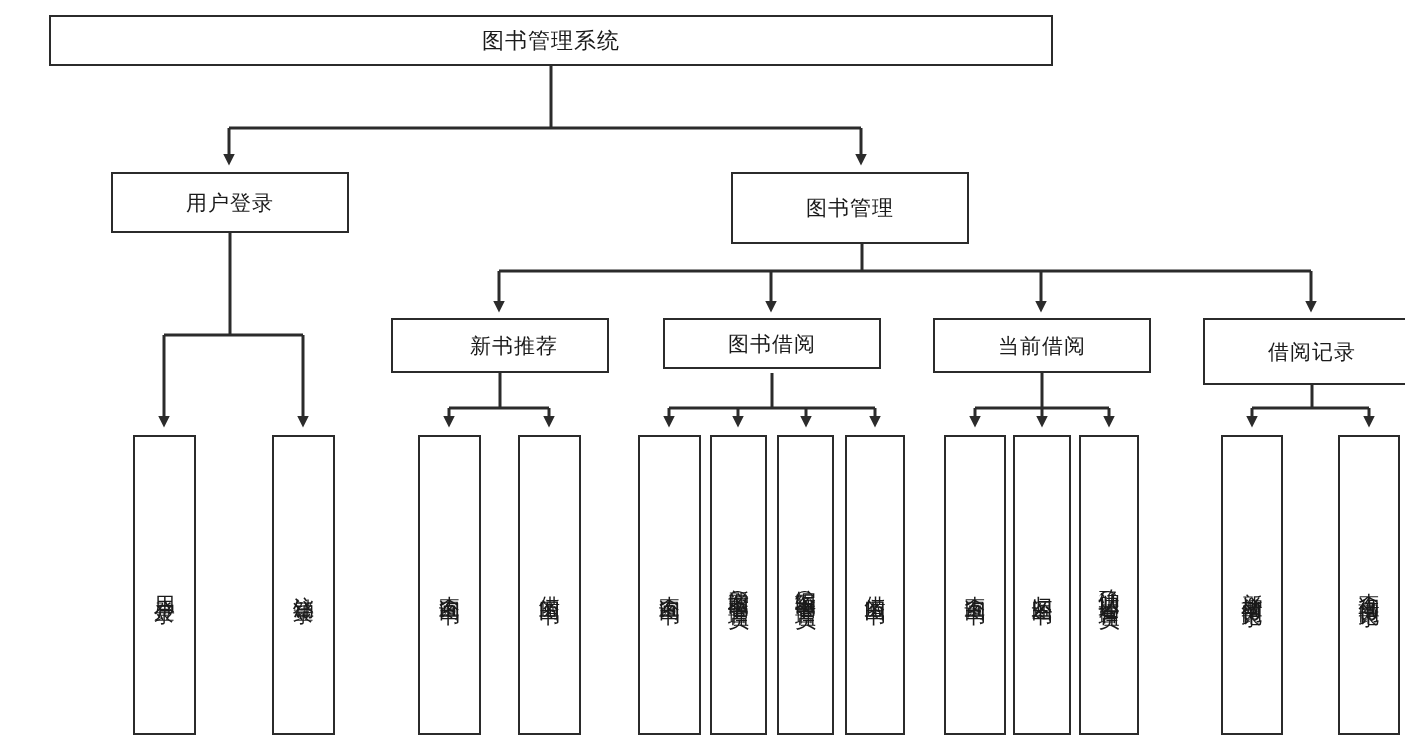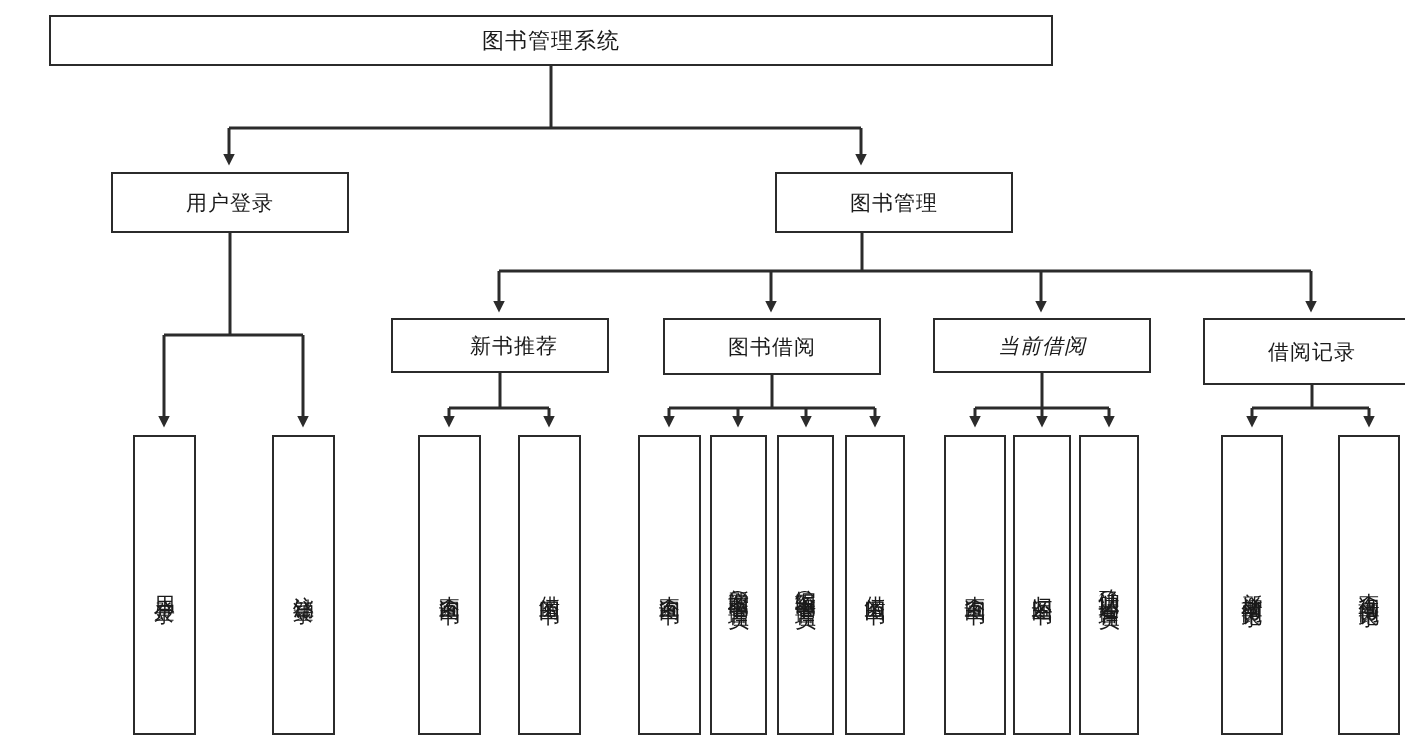--- a/index.html
+++ b/index.html
@@ -132,31 +132,31 @@
     </g>
   </svg>
 
   <div class="node root" style="left:18px; top:15px; width:1004px; height:51px;">
     <span class="lbl">图书管理系统</span>
   </div>
 
   <div class="node h" style="left:80px; top:172px; width:238px; height:61px;">
     <span class="lbl">用户登录</span>
   </div>
-  <div class="node h" style="left:744px; top:172px; width:238px; height:61px;">
+  <div class="node h" style="left:700px; top:172px; width:238px; height:72px;">
     <span class="lbl">图书管理</span>
   </div>
 
   <div class="node h" style="left:360px; top:318px; width:218px; height:55px;padding-left:28px;">
     <span class="lbl">新书推荐</span>
   </div>
-  <div class="node h" style="left:632px; top:318px; width:218px; height:57px;">
+  <div class="node h" style="left:632px; top:318px; width:218px; height:51px;">
     <span class="lbl">图书借阅</span>
   </div>
-  <div class="node h" style="left:902px; top:318px; width:218px; height:55px;font-style:italic;">
+  <div class="node h" style="left:902px; top:318px; width:218px; height:55px;">
     <span class="lbl">当前借阅</span>
   </div>
   <div class="node h" style="left:1172px; top:318px; width:218px; height:67px;">
     <span class="lbl">借阅记录</span>
   </div>
 
   <div class="node leaf" style="left:102px; top:435px; width:63px; height:300px;">
     <span class="lbl">用户登录</span>
   </div>
   <div class="node leaf" style="left:241px; top:435px; width:63px; height:300px;">

